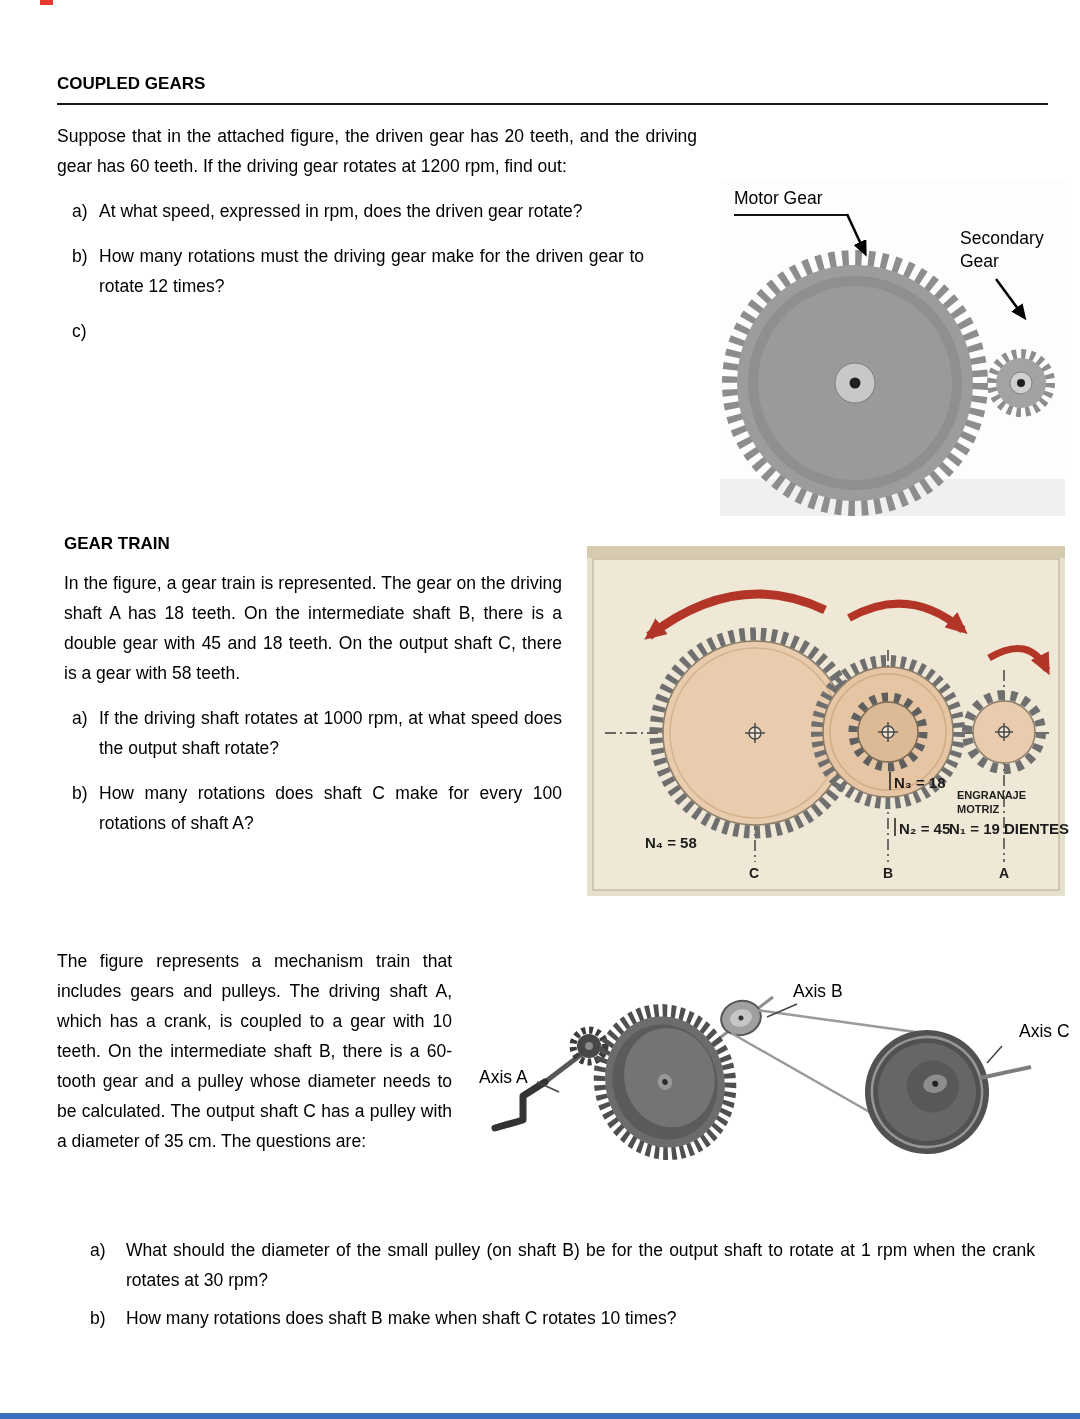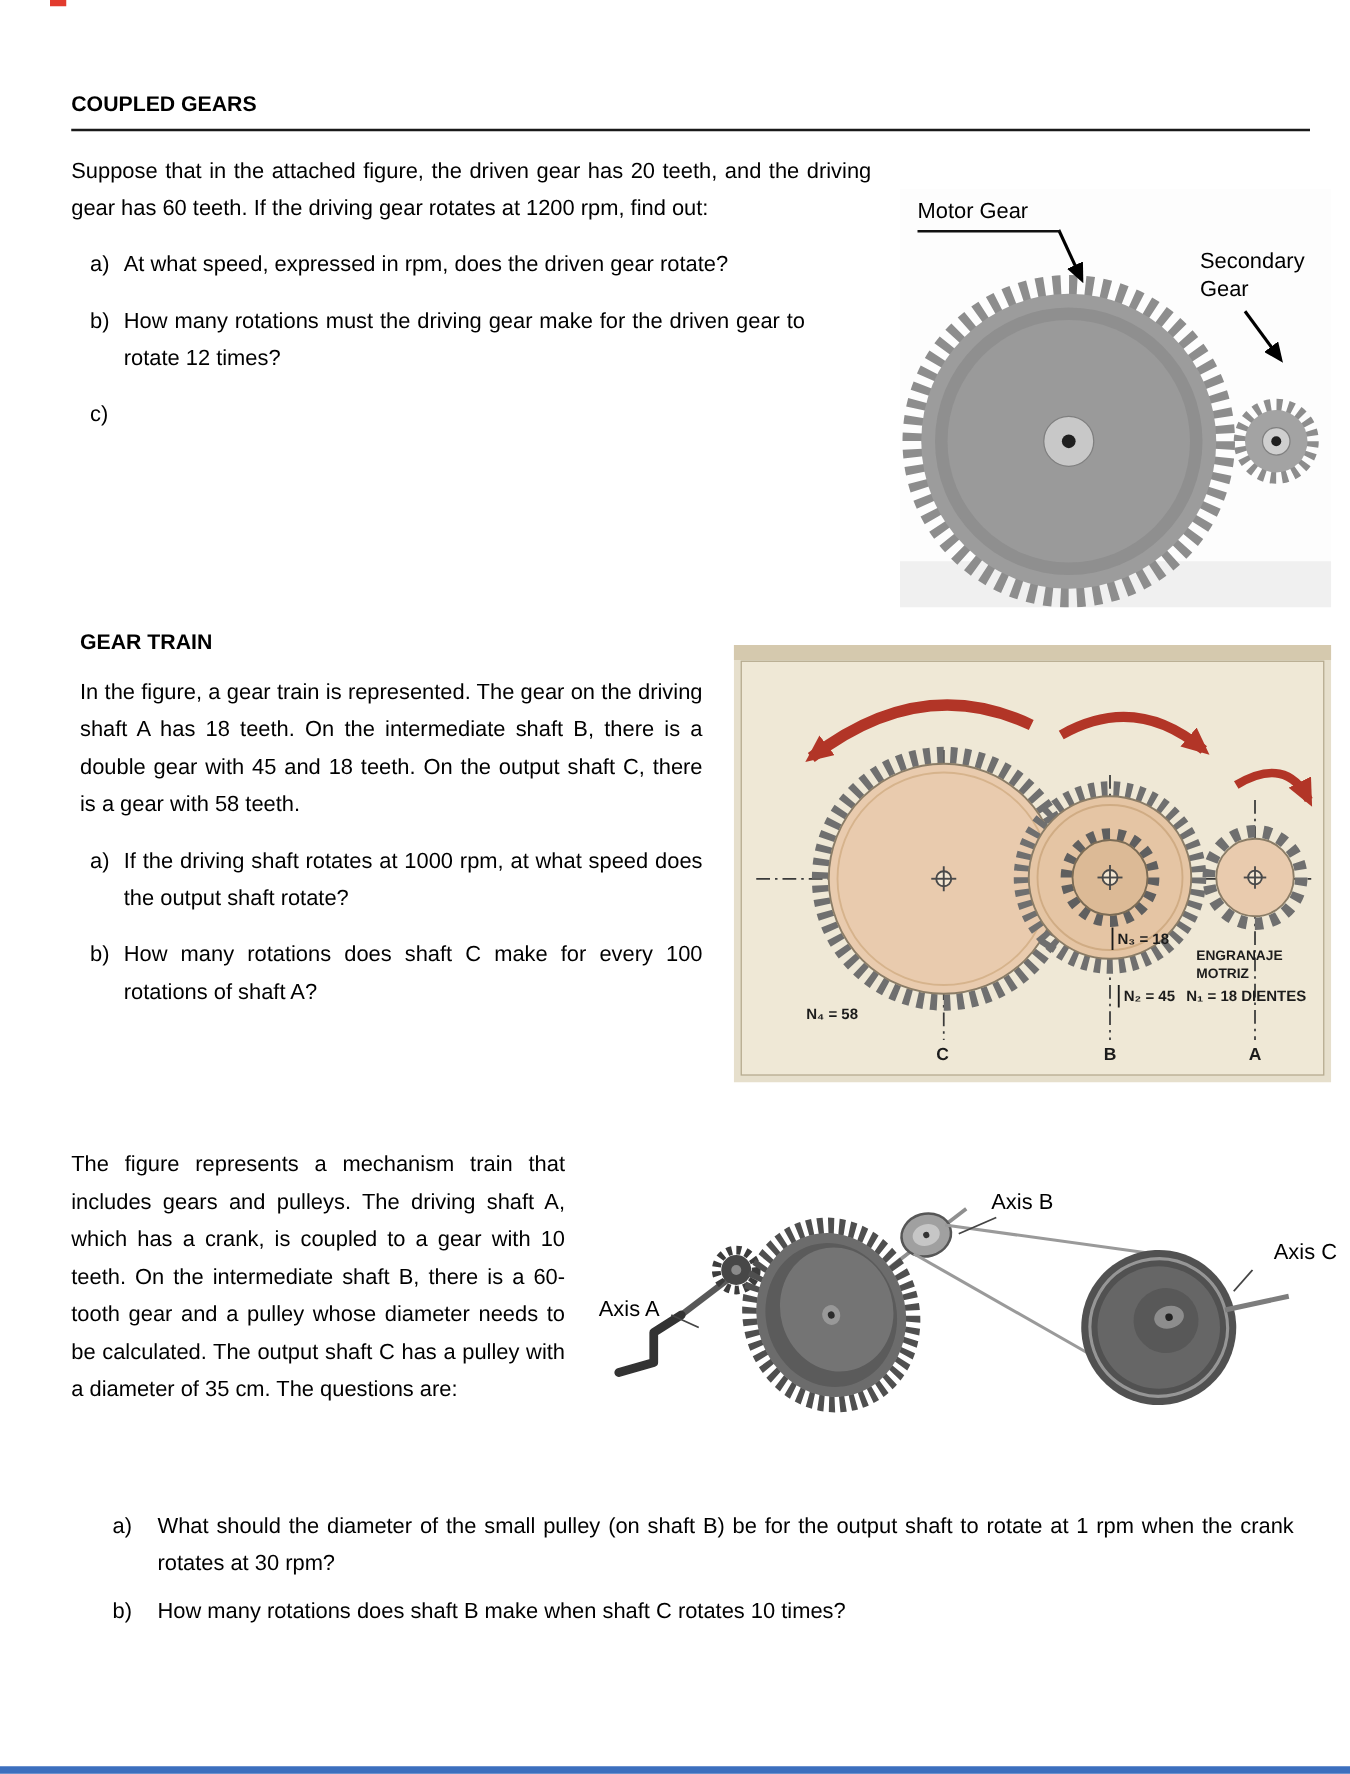--- a/index.html
+++ b/index.html
@@ -19,21 +19,21 @@
   .q .ql { flex:none; }
   .q .qt { text-align:justify; }
 
   .row { display:flex; align-items:flex-start; }
 
   
   .sec1 .col-text { width:640px; flex:none; }
   .sec1 .q { padding-left:15px; }
   .sec1 .ql { width:27px; }
   .sec1 .qt { max-width:545px; }
-  .fig1 { width:345px; height:335px; margin-left:23px; margin-top:30px; position:relative; flex:none; }
+  .fig1 { width:345px; height:335px; margin-left:23px; margin-top:60px; position:relative; flex:none; }
 
   
   .sec2 { margin-top:18px; }
   .sec2 .col-text { width:505px; flex:none; padding-left:7px; }
   .sec2 h2 { margin-bottom:14px; }
   .sec2 .q { padding-left:8px; }
   .sec2 .ql { width:27px; }
   .fig2 { width:478px; height:350px; margin-left:25px; margin-top:12px; position:relative; flex:none; }
 
   
@@ -44,21 +44,21 @@
   .sec3-questions { margin-top:38px; padding-left:33px; padding-right:30px; }
   .sec3-questions .q { margin-top:8px; }
   .sec3-questions .ql { width:36px; }
 
   .fig svg { display:block; width:100%; height:100%; }
   .fig-label { position:absolute; font-size:17.5px; color:#000; white-space:nowrap; line-height:1.3; }
 
   .motor-label { left:14px; top:6px; border-bottom:2px solid #111; padding-bottom:4px; width:114px; }
   .secondary-label { left:240px; top:46px; white-space:normal; width:104px; }
 
-  .f2-label { position:absolute; font-size:12px; font-weight:bold; color:#1c1c1c; white-space:nowrap; }
+  .f2-label { position:absolute; font-size:15px; font-weight:bold; color:#1c1c1c; white-space:nowrap; }
   .f2-n4 { left:58px; top:288px; }
   .f2-n3 { left:307px; top:228px; }
   .f2-n2 { left:312px; top:274px; }
   .f2-n1 { left:362px; top:274px; }
   .f2-eng { left:370px; top:242px; width:86px; white-space:normal; font-size:11px; line-height:1.3; }
   .f2-letter { position:absolute; font-size:14px; font-weight:bold; color:#1c1c1c; top:319px; }
   .f2-c { left:162px; } .f2-b { left:296px; } .f2-a { left:412px; }
 
   .axis-a { left:4px; top:104px; }
   .axis-b { left:318px; top:18px; }
@@ -191,21 +191,21 @@
           <path d="M262,72 Q322,38 376,84" stroke="#b23527" stroke-width="8" fill="none" marker-end="url(#rah)"></path>
           <path d="M402,112 Q442,88 460,124" stroke="#b23527" stroke-width="7" fill="none" marker-end="url(#rah)"></path>
 
           <line x1="303" y1="226" x2="303" y2="244" stroke="#1c1c1c" stroke-width="1.5"></line>
           <line x1="308" y1="272" x2="308" y2="290" stroke="#1c1c1c" stroke-width="1.5"></line>
         </svg>
 
         <div class="f2-label f2-n4">N₄ = 58</div>
         <div class="f2-label f2-n3">N₃ = 18</div>
         <div class="f2-label f2-n2">N₂ = 45</div>
-        <div class="f2-label f2-n1">N₁ = 18 DIENTES</div>
+        <div class="f2-label f2-n1">N₁ = 19 DIENTES</div>
         <div class="f2-label f2-eng">ENGRANAJE MOTRIZ</div>
         <div class="f2-letter f2-c">C</div>
         <div class="f2-letter f2-b">B</div>
         <div class="f2-letter f2-a">A</div>
       </figure>
     </div>
   </section>
 
   <section class="sec3">
     <div class="row">

